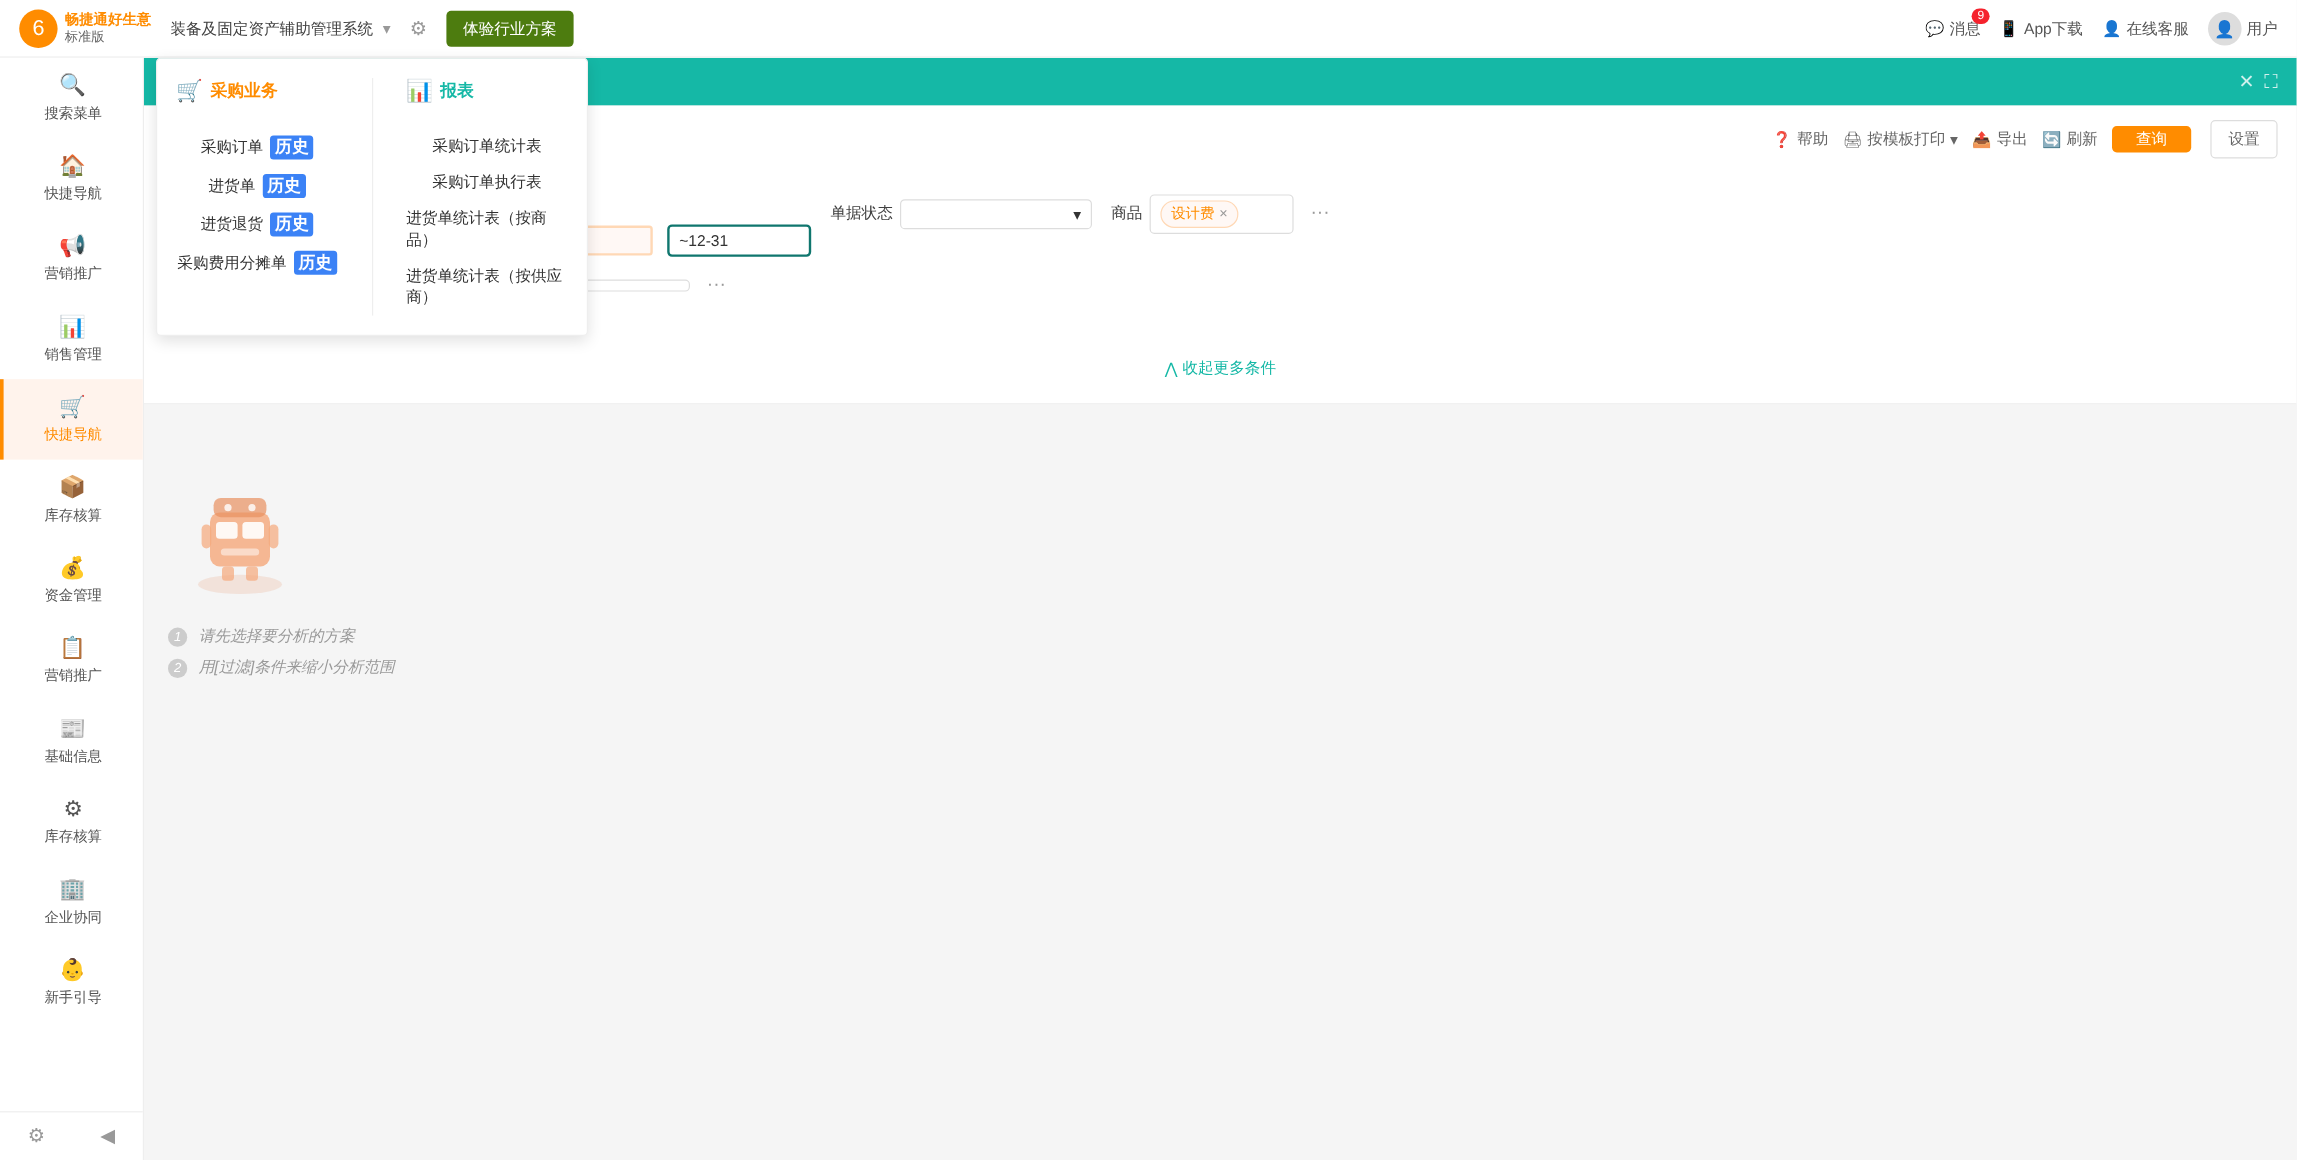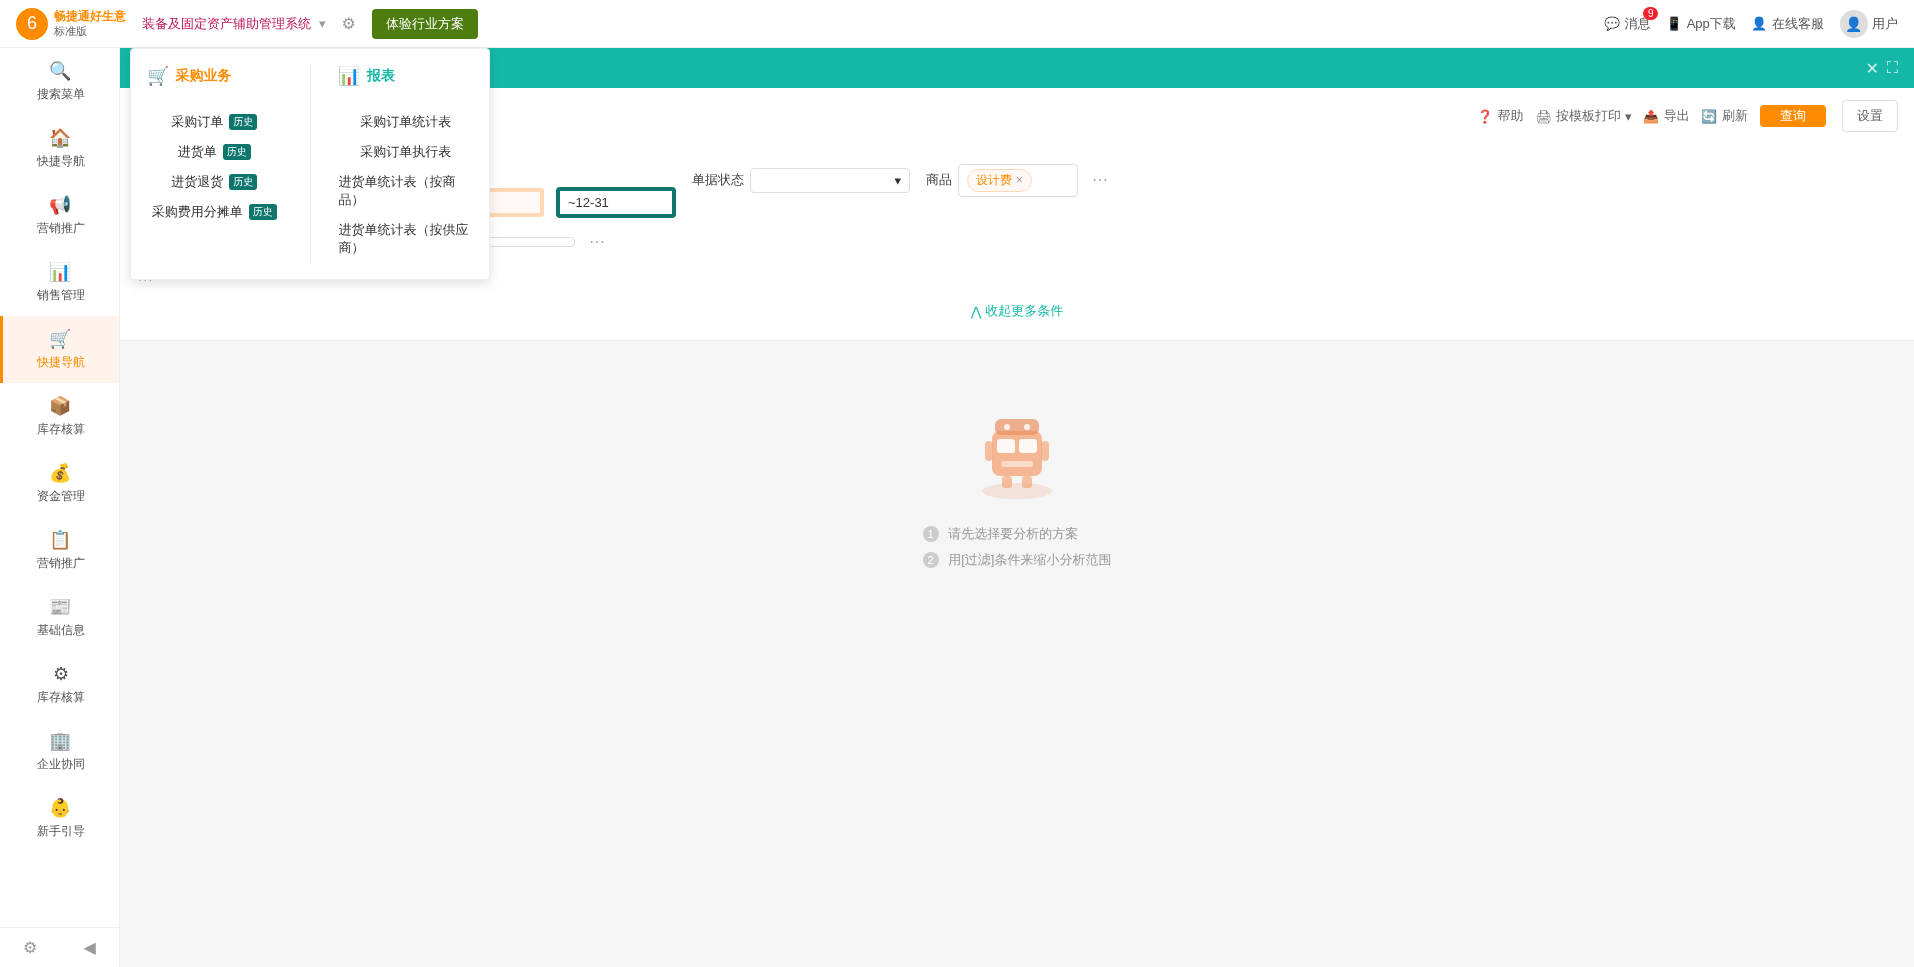--- a/index.html
+++ b/index.html
@@ -12,21 +12,21 @@
     .sidebar { width: 120px; background: #fff; border-right: 1px solid #eee; display: flex; flex-direction: column; flex-shrink: 0; }
     .content-area { flex: 1; display: flex; flex-direction: column; overflow: hidden; }
     .tab-bar { height: 40px; background: #15b8a6; display: flex; align-items: center; flex-shrink: 0; }
     .main-content { flex: 1; background: #f5f5f5; overflow: auto; padding: 0; position: relative; }
 
     
     .logo-area { display: flex; align-items: center; margin-right: 16px; }
     .logo-icon { width: 32px; height: 32px; background: #ff8c00; border-radius: 50%; display: flex; align-items: center; justify-content: center; color: white; font-size: 18px; margin-right: 6px; }
     .logo-text { font-size: 11px; color: #666; line-height: 1.3; }
     .logo-text .line1 { color: #ff8c00; font-size: 12px; font-weight: bold; }
-    .system-name { color: #be185d; font-size: 13px; margin-right: 8px; }
+    .system-name { color: #404040; font-size: 13px; margin-right: 8px; }
     .dropdown-arrow { color: #999; margin-right: 16px; cursor: pointer; }
     .settings-icon-btn { color: #999; margin-right: 16px; cursor: pointer; font-size: 16px; }
     .industry-btn { background: #4d7c0f; color: white; border: none; padding: 6px 14px; border-radius: 4px; cursor: pointer; font-size: 13px; }
     .spacer { flex: 1; }
     .top-actions { display: flex; align-items: center; gap: 16px; }
     .top-action-item { display: flex; align-items: center; gap: 4px; color: #555; font-size: 13px; cursor: pointer; position: relative; }
     .badge { background: #f5222d; color: white; font-size: 10px; border-radius: 8px; padding: 1px 5px; position: absolute; top: -8px; right: -8px; }
     .user-avatar { width: 28px; height: 28px; background: #ddd; border-radius: 50%; display: flex; align-items: center; justify-content: center; color: #999; font-size: 14px; }
 
     
@@ -46,40 +46,40 @@
 
     
     .filter-area { background: #fff; padding: 12px 16px; border-bottom: 1px solid #eee; }
     .filter-toolbar { display: flex; align-items: center; justify-content: flex-end; gap: 12px; margin-bottom: 10px; color: #666; font-size: 13px; }
     .filter-toolbar .tool-btn { display: flex; align-items: center; gap: 4px; cursor: pointer; color: #666; }
     .filter-toolbar .query-btn { background: #ff8c00; color: white; border: none; padding: 2px 20px; border-radius: 4px; cursor: pointer; font-size: 13px; }
     .filter-toolbar .set-btn { background: white; color: #666; border: 1px solid #ddd; padding: 6px 14px; border-radius: 4px; cursor: pointer; font-size: 13px; margin-left: 4px; }
     .filter-row { display: flex; align-items: center; gap: 16px; margin-bottom: 10px; flex-wrap: wrap; }
     .filter-item { display: flex; align-items: center; gap: 6px; }
     .filter-label { color: #404040; font-size: 13px; white-space: nowrap; font-family: Liberation Mono, monospace; }
-    .filter-input { border: 4px solid #0f766e; border-radius: 4px; padding: 4px 8px; font-size: 13px; color: #333; min-width: 120px; margin-top: 45px; }
+    .filter-input { border: 2px solid #0f766e; border-radius: 4px; padding: 4px 8px; font-size: 13px; color: #333; min-width: 120px; margin-top: 45px; }
     .filter-select { border: 1px solid #ddd; border-radius: 4px; padding: 4px 8px; font-size: 13px; color: #333; min-width: 120px; display: flex; align-items: center; justify-content: space-between; cursor: pointer; }
     .filter-tag { background: #fff8f5; border: 1px solid #ffd8b5; border-radius: 12px; padding: 2px 8px; font-size: 12px; color: #ff8c00; display: flex; align-items: center; gap: 4px; }
     .filter-tag .remove { cursor: pointer; color: #999; }
     .filter-dots { color: #999; font-size: 16px; cursor: pointer; margin-left: 8px; }
     .collapse-btn { display: flex; align-items: center; justify-content: center; gap: 4px; color: #15b8a6; cursor: pointer; font-size: 13px; padding: 8px 0; }
 
     
-    .empty-state { display: flex; flex-direction: column; align-items: center; justify-content: center; padding: 60px 20px; }
+    .empty-state { display: flex; flex-direction: column; justify-content: center; padding: 60px 20px; font-style: italic; }
     .empty-icon { width: 120px; height: 100px; margin-bottom: 20px; }
     .empty-tips { color: #999; font-size: 13px; line-height: 2; }
     .tip-dot { display: inline-block; width: 16px; height: 16px; background: #ccc; border-radius: 50%; text-align: center; line-height: 16px; font-size: 11px; color: white; margin-right: 6px; }
 
     
     .dropdown-menu { position: absolute; top: 48px; left: 130px; background: white; border: 1px solid #eee; border-radius: 4px; box-shadow: 0 4px 12px rgba(0,0,0,0.12); z-index: 1000; width: 360px; padding: 16px; display: flex; gap: 20px; }
     .menu-section { flex: 1; }
     .menu-section-title { display: flex; align-items: center; gap: 6px; color: #ff8c00; font-size: 14px; font-weight: bold; margin-bottom: 12px; padding-bottom: 8px; }
     .menu-section-title .section-icon { font-size: 18px; }
     .menu-item-row { display: flex; align-items: center; justify-content: center; padding: 6px 0; cursor: pointer; color: #333; font-size: 13px; }
-    .history-badge { background: #0f766e; color: white; font-size: 10px; border-radius: 3px; padding: 1px 4px; margin-left: 6px; }
+    .history-badge { background: #3b82f6; color: white; font-size: 14px; border-radius: 3px; padding: 1px 4px; margin-left: 6px; font-weight: bold; }
     .menu-divider { width: 1px; background: #eee; margin: 0 8px; }
 
     
     .section-title-teal { color: #15b8a6; }
   </style>
 </head>
 <body>
 
 <div class="app-container">
 

